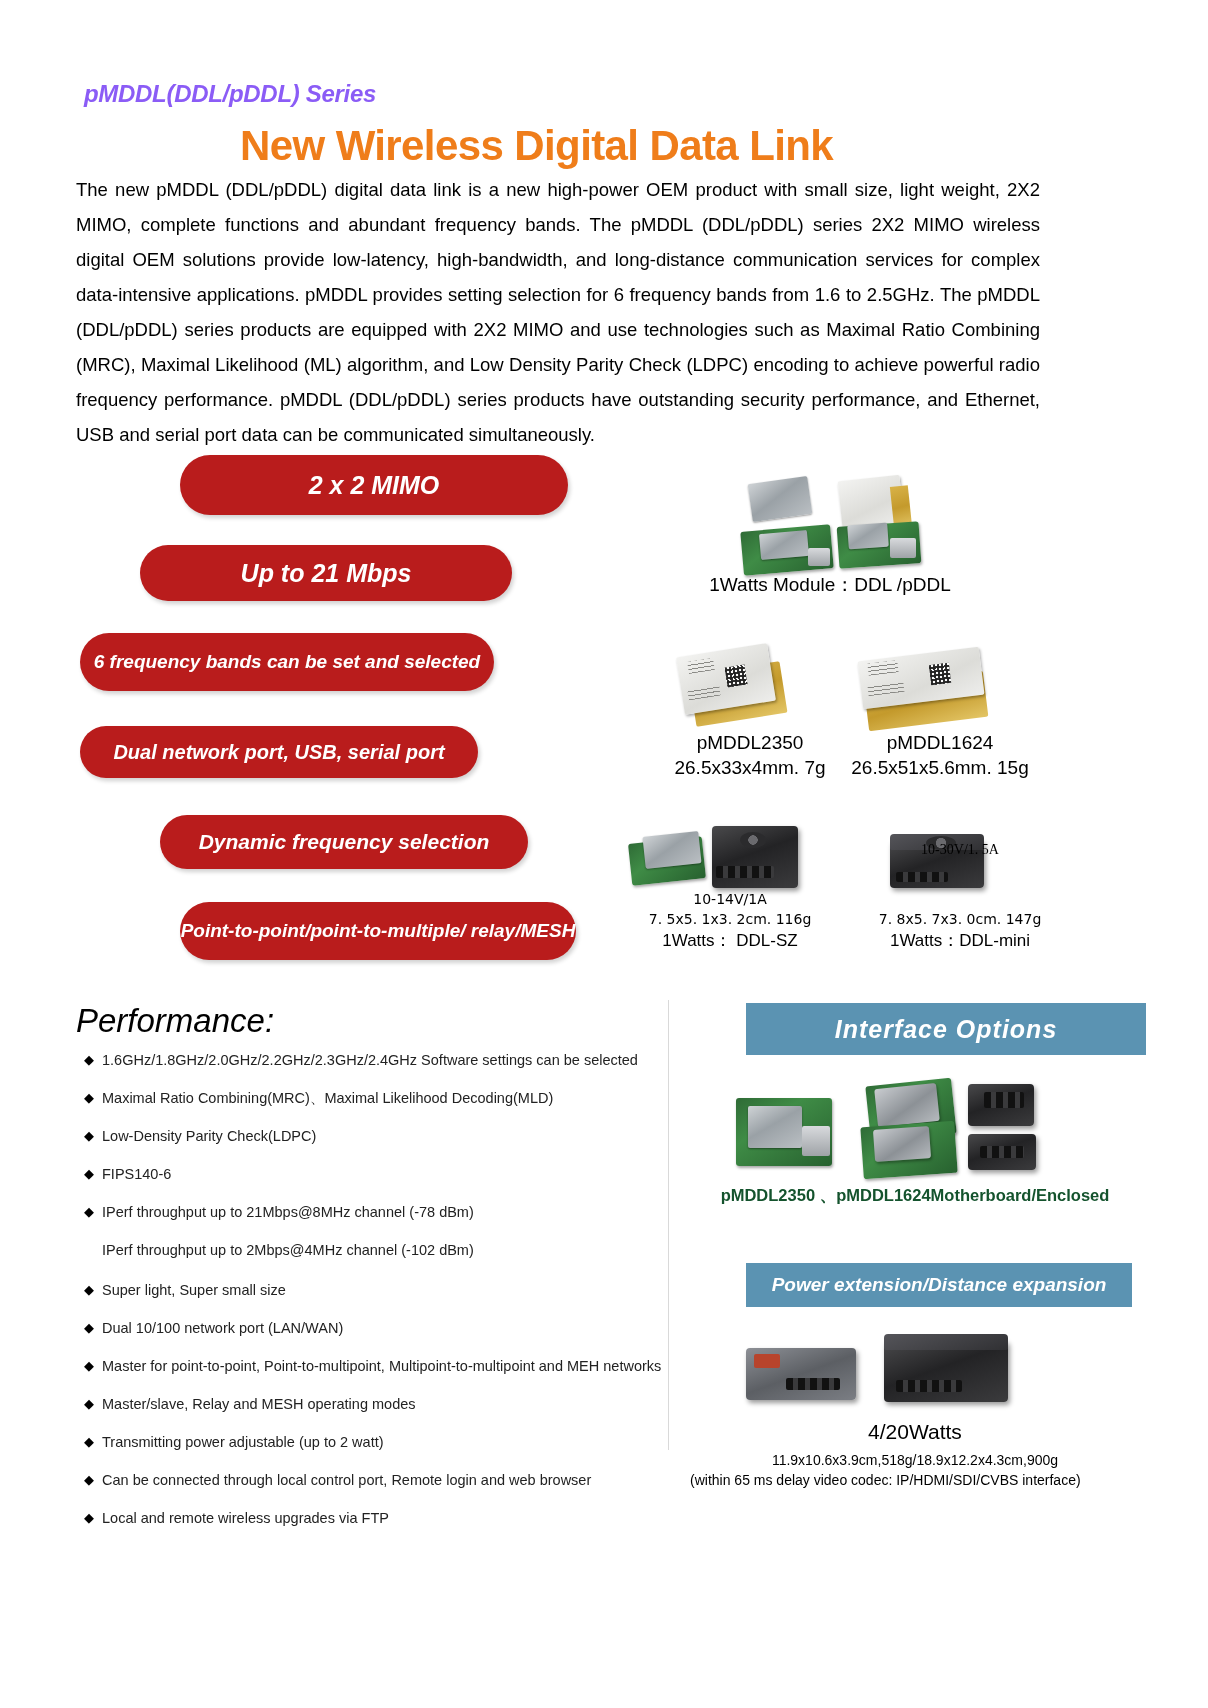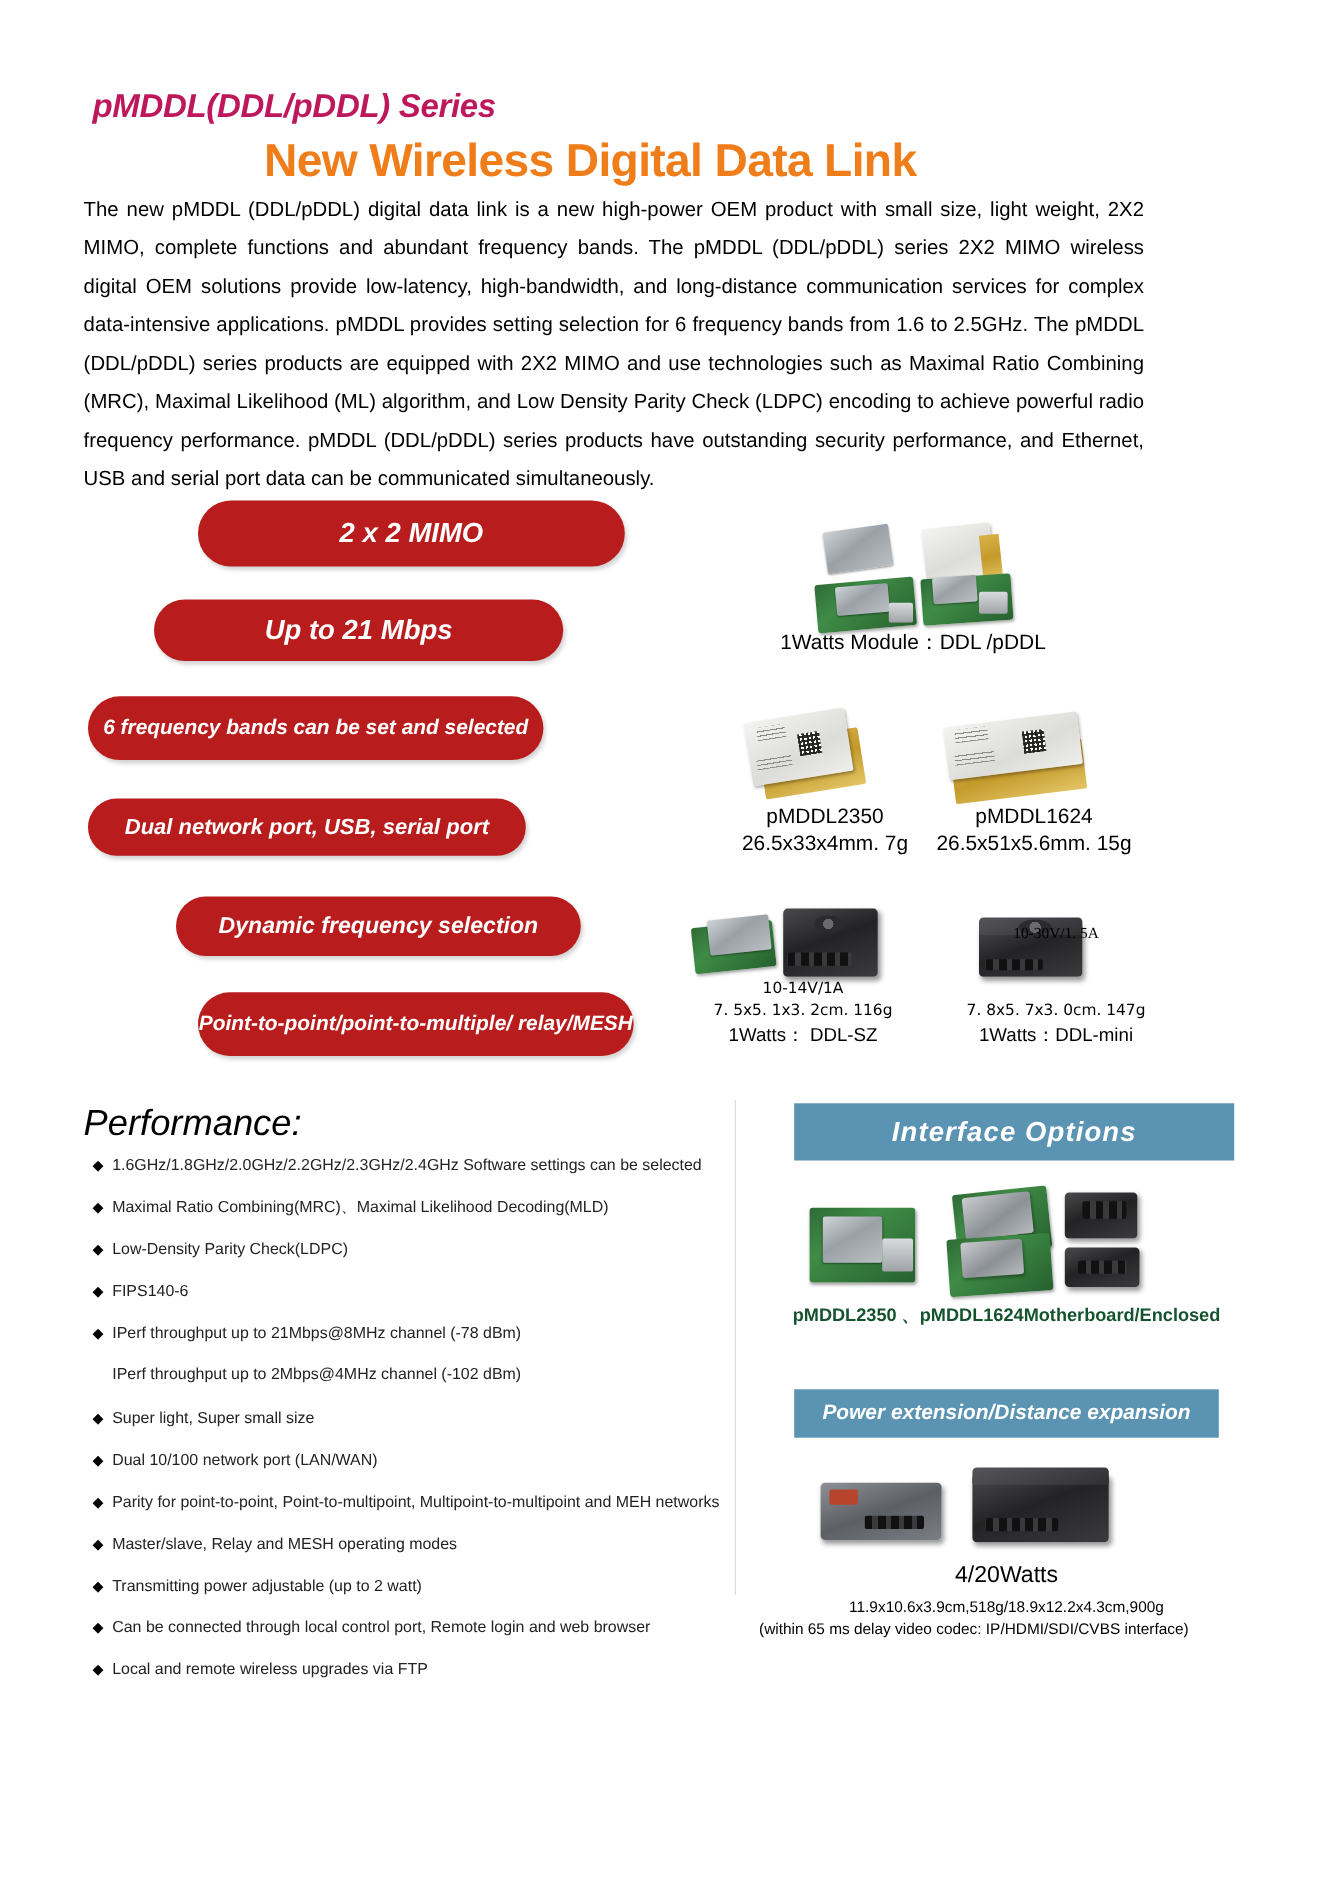--- a/index.html
+++ b/index.html
@@ -9,22 +9,22 @@
     font-family:"Liberation Sans", sans-serif;
     color:#000;
     position:relative;
     overflow:hidden;
   }
   .page{position:relative;width:1208px;height:1708px;}
 
   
   .series-title{
     position:absolute;left:84px;top:80px;
-    font-size:30px;font-style:italic;font-weight:bold;
-    color:#be185d;letter-spacing:-0.3px;
+    font-size:24px;font-style:italic;font-weight:bold;
+    color:#8b5cf6;letter-spacing:-0.3px;
   }
   .main-title{
     position:absolute;left:240px;top:122px;
     font-size:42px;font-weight:bold;
     color:#ef7d1a;letter-spacing:-0.6px;
   }
 
   
   .intro{
     position:absolute;left:76px;top:172px;width:964px;
@@ -137,21 +137,21 @@
   }
   .perf-item .txt{flex:1;}
   .perf-sub{
     margin-left:18px;font-size:14.5px;line-height:30px;color:#222;
   }
 
   
   .banner{
     position:absolute;background:#5b93b2;color:#ffffff;
     display:flex;align-items:center;justify-content:center;
-    font-style:italic;font-weight:bold;
+    font-style:italic;font-weight:bold;margin-left:24px;
   }
   .banner-1{left:722px;top:1003px;width:400px;height:52px;font-size:25px;letter-spacing:1px;}
   .banner-2{left:722px;top:1263px;width:386px;height:44px;font-size:19px;}
 
   .iface-cap{
     position:absolute;left:700px;top:1185px;width:430px;
     text-align:center;font-size:16.5px;font-weight:bold;color:#14532d;
   }
 
   .pw-cap-big{
@@ -272,21 +272,21 @@
     <div class="perf-item" style="margin-top:10px;">
       <span class="dia">◆</span>
       <span class="txt">Super light, Super small size</span>
     </div>
     <div class="perf-item">
       <span class="dia">◆</span>
       <span class="txt">Dual 10/100 network port (LAN/WAN)</span>
     </div>
     <div class="perf-item">
       <span class="dia">◆</span>
-      <span class="txt">Parity for point-to-point, Point-to-multipoint, Multipoint-to-multipoint and MEH networks</span>
+      <span class="txt">Master for point-to-point, Point-to-multipoint, Multipoint-to-multipoint and MEH networks</span>
     </div>
     <div class="perf-item">
       <span class="dia">◆</span>
       <span class="txt">Master/slave, Relay and MESH operating modes</span>
     </div>
     <div class="perf-item">
       <span class="dia">◆</span>
       <span class="txt">Transmitting power adjustable (up to 2 watt)</span>
     </div>
     <div class="perf-item">

